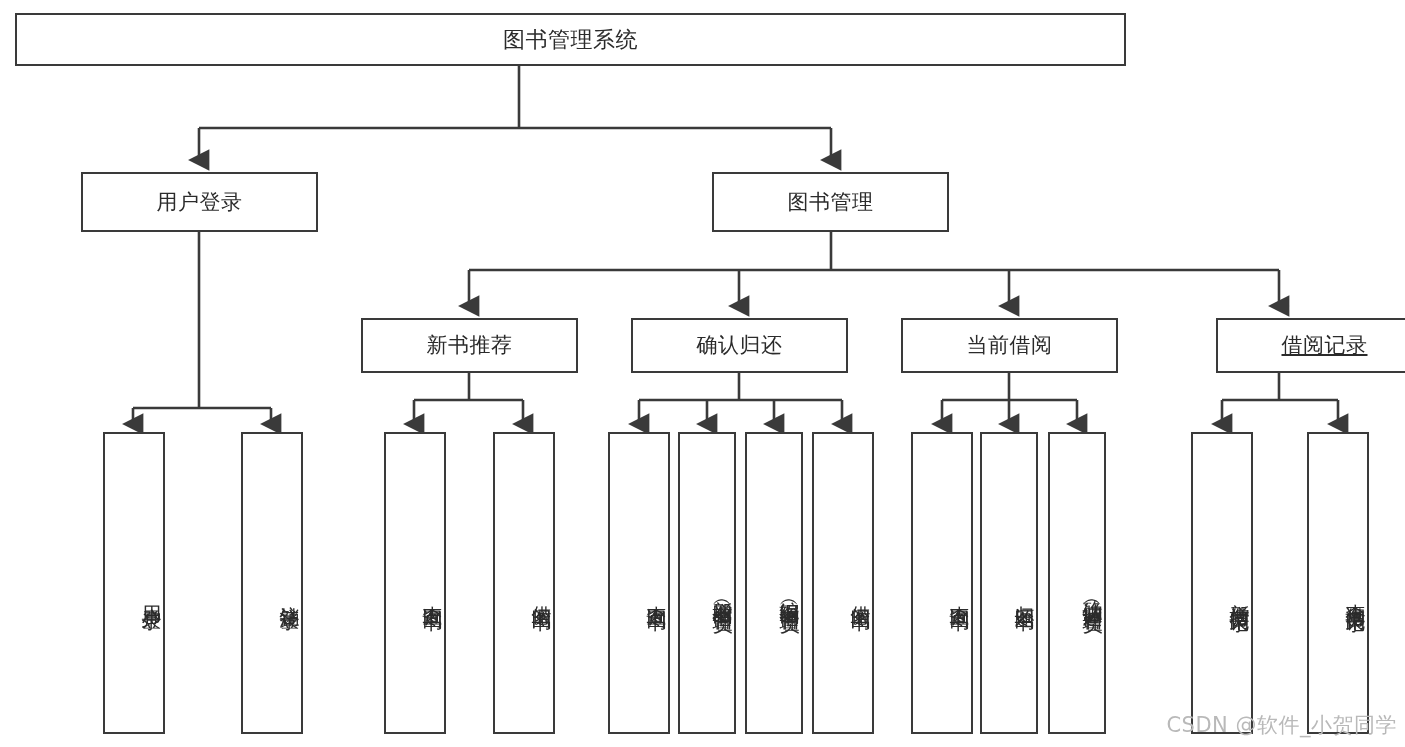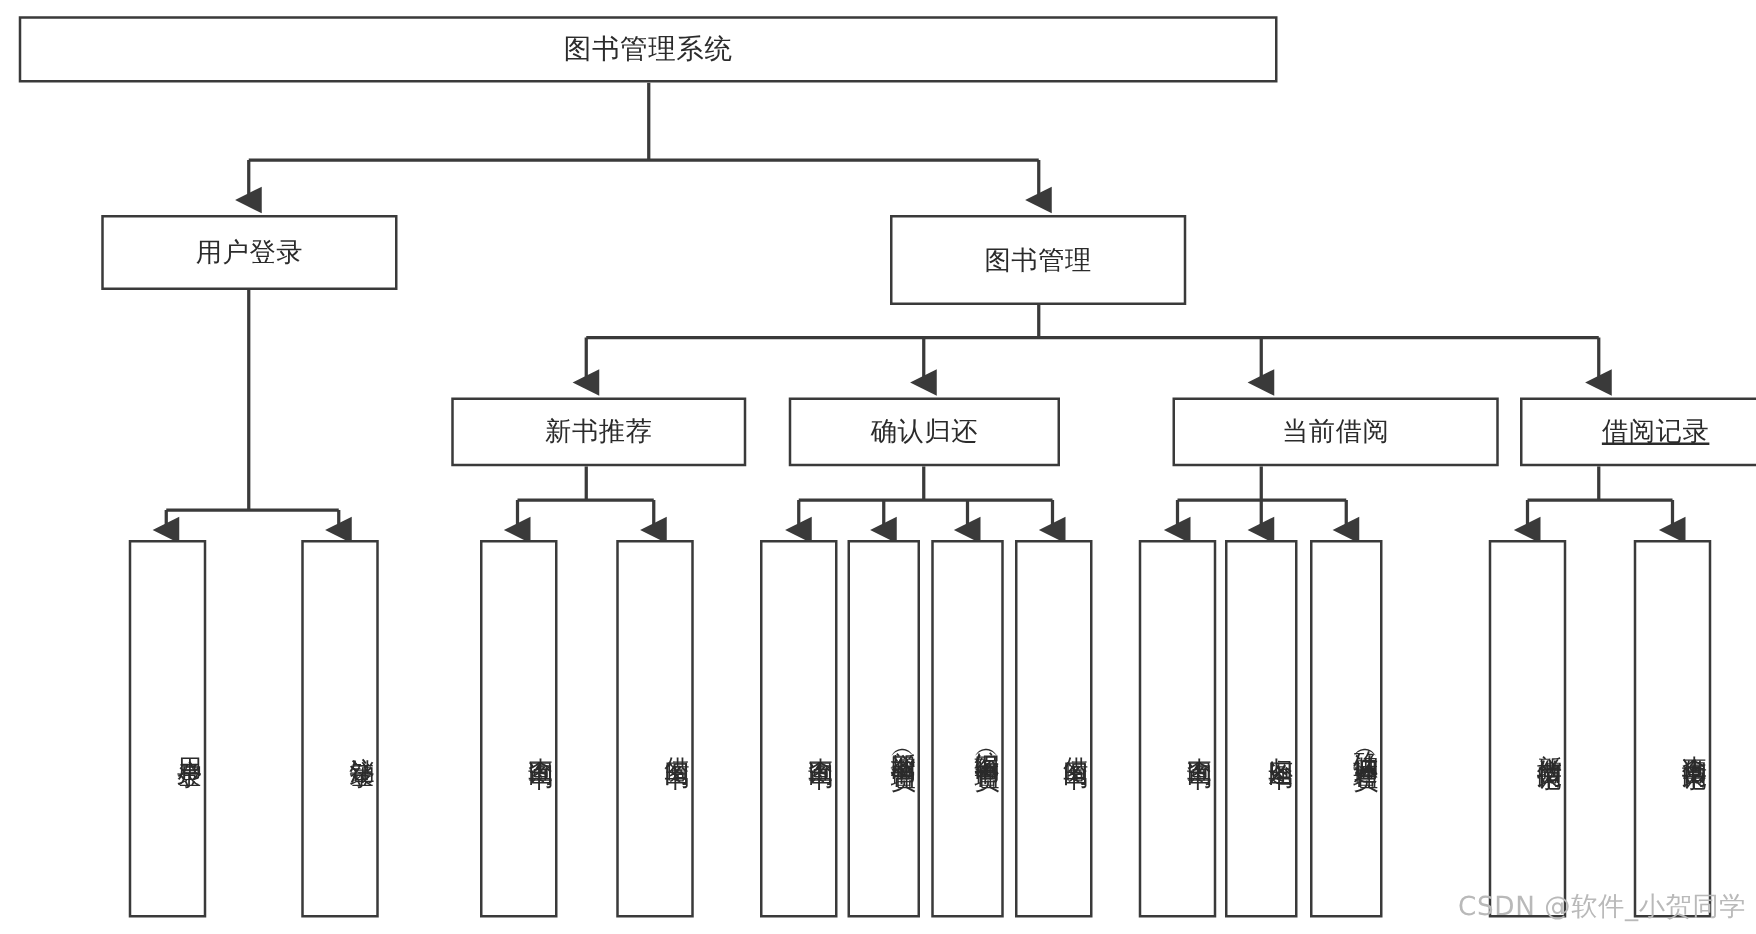--- a/index.html
+++ b/index.html
@@ -116,38 +116,38 @@
       <path d="M1009,400 L1009,424" marker-end="url(#arrow)"></path>
       <path d="M1077,400 L1077,424" marker-end="url(#arrow)"></path>
 
       <path d="M1279,373 L1279,400"></path>
       <path d="M1222,400 L1338,400"></path>
       <path d="M1222,400 L1222,424" marker-end="url(#arrow)"></path>
       <path d="M1338,400 L1338,424" marker-end="url(#arrow)"></path>
     </g>
   </svg>
 
-  <div class="node horiz root" style="left:15px; top:13px; width:1007px; height:53px;justify-content:center;">
+  <div class="node horiz root" style="left:15px; top:13px; width:1111px; height:53px;justify-content:center;">
     <span class="label">图书管理系统</span>
   </div>
 
   <div class="node horiz" style="left:81px; top:172px; width:237px; height:60px;">
     <span class="label">用户登录</span>
   </div>
-  <div class="node horiz" style="left:712px; top:172px; width:237px; height:72px;">
+  <div class="node horiz" style="left:712px; top:172px; width:237px; height:60px;">
     <span class="label">图书管理</span>
   </div>
 
-  <div class="node horiz" style="left:361px; top:318px; width:236px; height:55px;text-align:center;">
+  <div class="node horiz" style="left:361px; top:318px; width:217px; height:55px;text-align:center;">
     <span class="label">新书推荐</span>
   </div>
   <div class="node horiz" style="left:631px; top:318px; width:217px; height:55px;">
     <span class="label">确认归还</span>
   </div>
-  <div class="node horiz" style="left:901px; top:318px; width:261px; height:55px;margin-left:37px;">
+  <div class="node horiz" style="left:901px; top:318px; width:217px; height:55px;">
     <span class="label">当前借阅</span>
   </div>
   <div class="node horiz" style="left:1216px; top:318px; width:217px; height:55px;text-decoration:underline;">
     <span class="label">借阅记录</span>
   </div>
 
   <div class="node vert" style="left:103px; top:432px; width:62px; height:302px;">
     <span class="label">用户登录</span>
   </div>
   <div class="node vert" style="left:241px; top:432px; width:62px; height:302px;">

